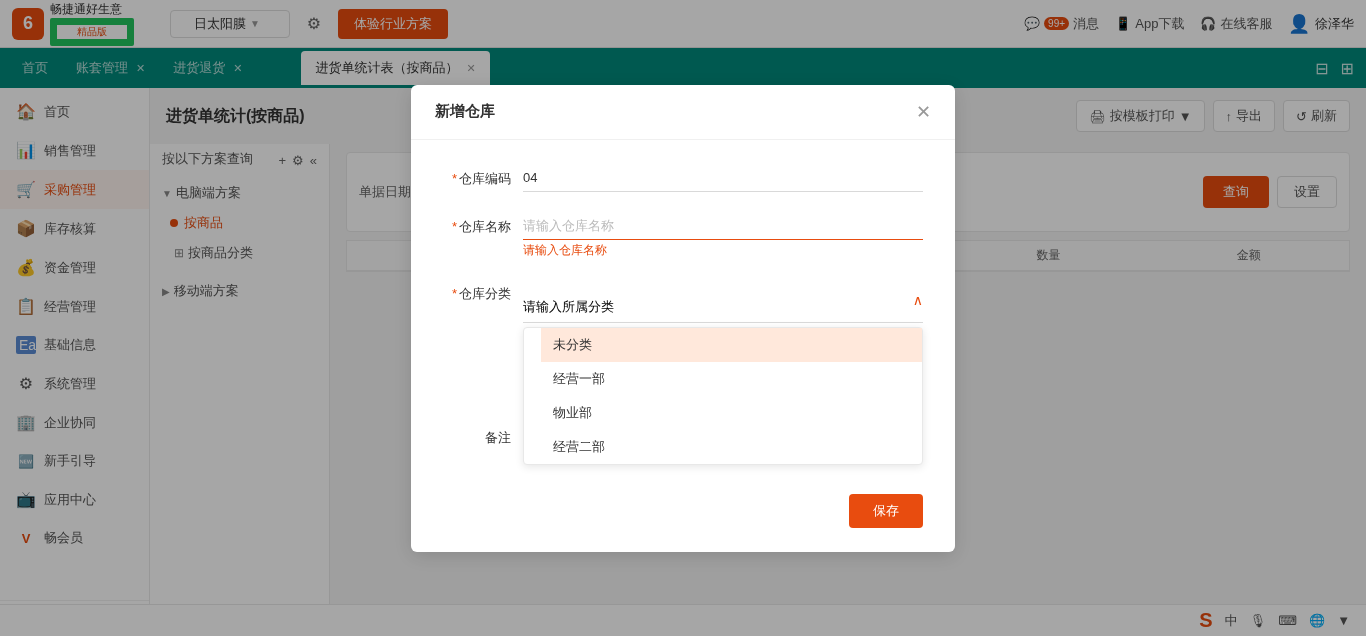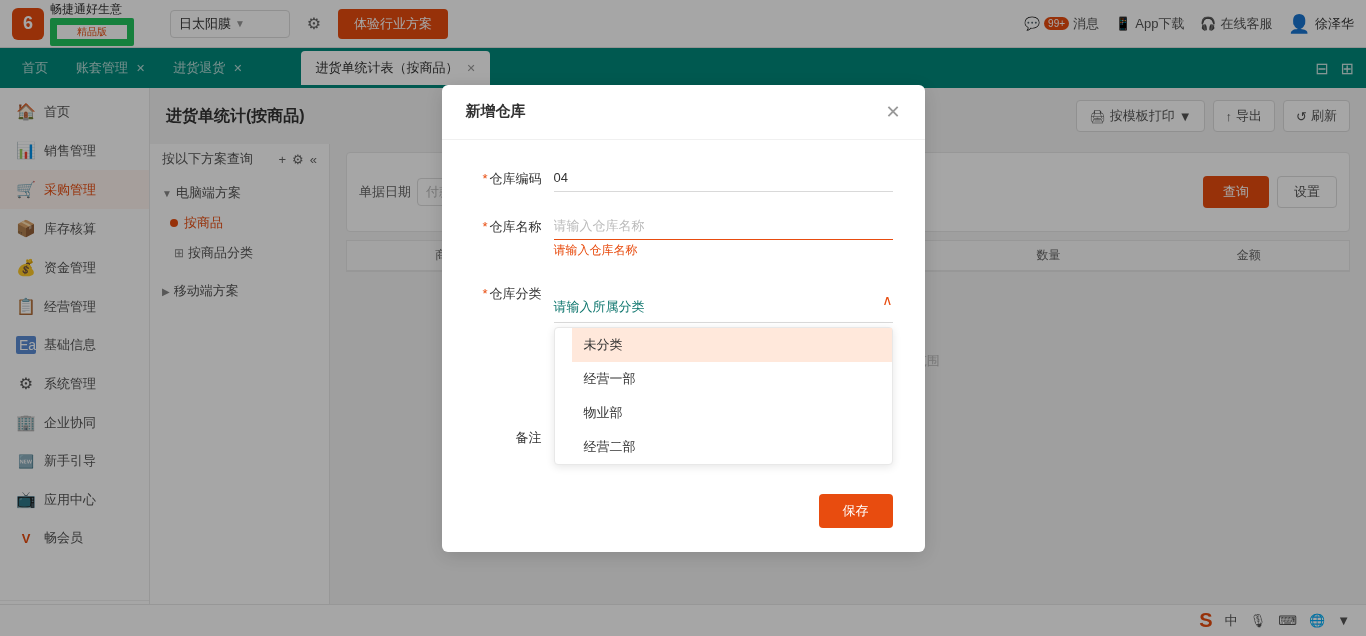--- a/index.html
+++ b/index.html
@@ -13,21 +13,21 @@
     .logo-area {
       display: flex; align-items: center; width: 150px; gap: 6px;
     }
     .logo-icon {
       width: 32px; height: 32px; background: #e84c0f; border-radius: 6px;
       display: flex; align-items: center; justify-content: center;
       color: #fff; font-size: 18px; font-weight: bold;
     }
     .store-selector {
       display: flex; align-items: center; gap: 4px;
-      border: 1px solid #ddd; border-radius: 4px; padding: 4px 8px;
+      border: 1px solid #ddd; border-radius: 4px; padding: 4px 23px;
       cursor: pointer; min-width: 120px; color: #333;
     }
     .store-selector .chevron { color: #999; font-size: 10px; }
     .gear-btn {
       width: 32px; height: 32px; display: flex; align-items: center; justify-content: center;
       cursor: pointer; color: #666; font-size: 16px;
     }
     .trial-btn {
       background: #e84c0f; color: #fff; border: none; border-radius: 4px;
       padding: 6px 16px; cursor: pointer; font-size: 13px;
@@ -83,21 +83,21 @@
     }
     .query-btn {
       background: #e84c0f; color: #fff; border: none; border-radius: 4px;
       padding: 6px 20px; cursor: pointer; font-size: 13px;
     }
     .set-btn {
       background: #fff; color: #555; border: 1px solid #ddd; border-radius: 4px;
       padding: 6px 16px; cursor: pointer; font-size: 13px;
     }
     .scheme-header {
-      display: flex; align-items: center; justify-content: space-between;
+      display: flex; align-items: flex-end; justify-content: space-between;
       padding: 6px 12px; color: #555;
     }
     .scheme-actions { display: flex; gap: 6px; color: #888; cursor: pointer; }
     .scheme-group { padding: 4px 0; }
     .scheme-group-header {
       display: flex; align-items: center; gap: 4px;
       padding: 6px 12px; color: #555; cursor: pointer;
     }
     .scheme-group-header .arrow { font-size: 10px; color: #888; }
     .scheme-item {
@@ -112,21 +112,21 @@
 
     
     .modal-overlay {
       position: fixed; top: 0; left: 0; width: 100%; height: 100%;
       background: rgba(0,0,0,0.35); z-index: 100;
       display: flex; align-items: center; justify-content: center;
     }
 
     
     .modal {
-      background: #fff; border-radius: 6px; width: 483px;
+      background: #fff; border-radius: 6px; width: 544px;
       box-shadow: 0 4px 20px rgba(0,0,0,0.15); position: relative;
       padding: 0 0 24px;
     }
     .modal-header {
       display: flex; align-items: center; justify-content: space-between;
       padding: 16px 24px; border-bottom: 1px solid #f0f0f0;
     }
     .modal-title { font-size: 15px; font-weight: 600; color: #333; }
     .modal-close { cursor: pointer; color: #999; font-size: 18px; }
     .modal-body { padding: 24px 32px 16px; }
@@ -150,21 +150,21 @@
     }
     .form-input.error { border-bottom: 1px solid #e84c0f; }
     .error-msg { color: #e84c0f; font-size: 12px; margin-top: 2px; }
     .form-input::placeholder { color: #bbb; }
     .select-input {
       width: 100%; border: none; border-bottom: 1px solid #d9d9d9;
       padding: 6px 0; font-size: 13px; color: #333; outline: none;
       background: transparent; display: flex; align-items: center;
       justify-content: space-between; cursor: pointer;
     }
-    .select-input .placeholder { color: #0f766e; margin-top: 13px; }
+    .select-input .placeholder { color: #000000; margin-top: 13px; }
     .select-arrow { color: #e84c0f; font-size: 14px; }
 
     
     .dropdown-list {
       position: absolute; top: calc(100% + 4px); left: 0; right: 0;
       background: #fff; border: 1px solid #e8e8e8; border-radius: 4px;
       z-index: 200; box-shadow: 0 2px 8px rgba(0,0,0,0.1); padding-left: 17px;
     }
     .dropdown-item {
       padding: 8px 12px; cursor: pointer; color: #333; font-size: 13px;

